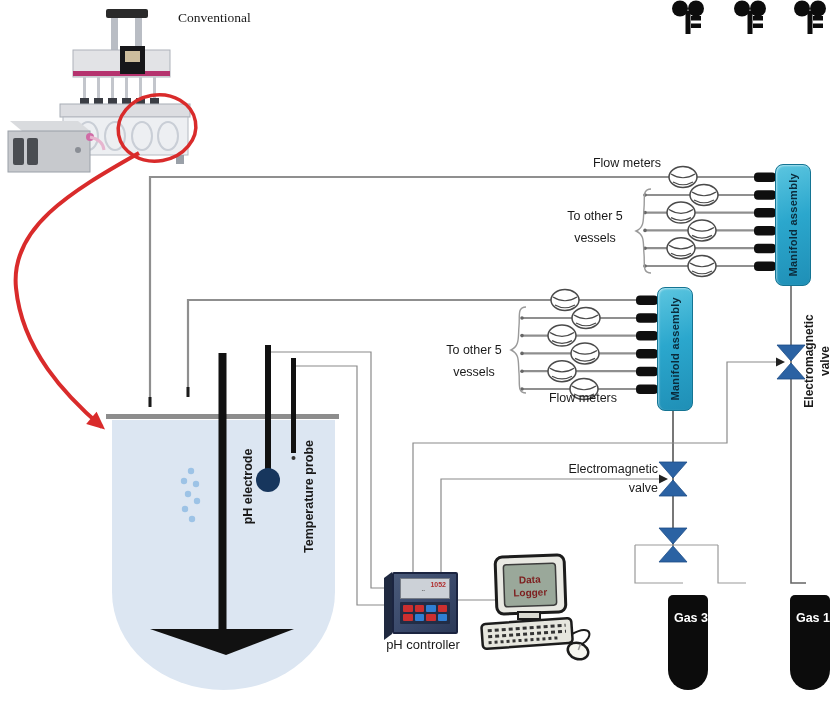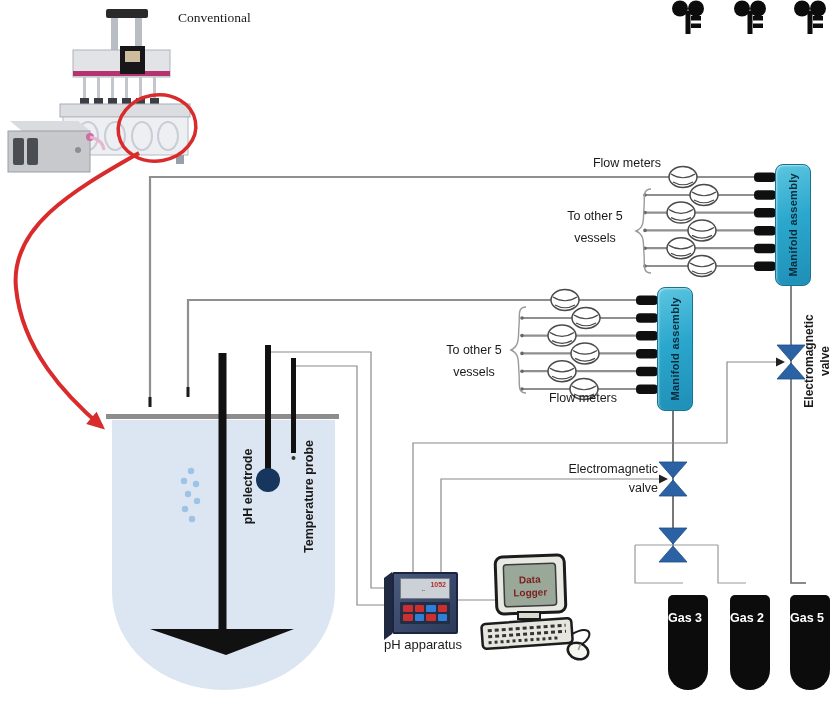--- a/index.html
+++ b/index.html
@@ -27,21 +27,21 @@
   .lbl-controller{left:378px;top:637px;width:90px;font-size:13px;}
   .manifold{position:absolute;width:34px;border-radius:8px;
     background:linear-gradient(160deg,#5cc6e0,var(--manifold-teal) 45%,#1f8fb6);
     border:1px solid #147493;display:flex;align-items:center;justify-content:center;
     box-shadow:inset 1px 1px 2px rgba(255,255,255,.5);}
   .manifold span{writing-mode:vertical-rl;transform:rotate(180deg);
     font-size:11px;font-weight:700;color:#0b2b3b;letter-spacing:.3px;white-space:nowrap;}
   .manifold-top{left:775px;top:164px;height:120px;}
   .manifold-mid{left:657px;top:287px;height:122px;}
   .cyl{position:absolute;top:595px;width:40px;height:95px;background:var(--cylinder-black);
-    border-radius:5px 5px 20px 20px;text-align:left;}
+    border-radius:5px 5px 20px 20px;text-align:right;}
   .cyl span{display:inline-block;margin-top:16px;color:#fff;font-size:12.5px;font-weight:700;}
   .cyl-valve{position:absolute;top:561px;}
   .ctrl{position:absolute;left:392px;top:572px;width:66px;height:62px;
     background:linear-gradient(135deg,#4a5a79,#39486a 55%,#2c3a58);
     border:2px solid #1b2440;border-radius:2px;box-sizing:border-box;}
   .ctrl-screen{margin:4px 6px 0;height:21px;background:#ccd1d7;border:1px solid #767c86;
     font-size:7px;font-weight:700;color:#b03030;text-align:right;padding:2px 3px 0 0;box-sizing:border-box;}
   .ctrl-screen .sub{display:block;text-align:center;color:#555;font-size:5px;line-height:5px;}
   .ctrl-pad{margin:3px 6px 0;background:#222d46;padding:3px 3px;display:grid;
     grid-template-columns:repeat(4,1fr);gap:2px;border-radius:1px;}
@@ -363,21 +363,21 @@
       <i class="k-r"></i>
         <i class="k-r"></i>
         <i class="k-b"></i>
         <i class="k-r"></i>
       <i class="k-r"></i>
         <i class="k-b"></i>
         <i class="k-r"></i>
         <i class="k-b"></i>
     </div>
   </div>
-  <div class="lbl lbl-controller center">pH apparatus</div>
+  <div class="lbl lbl-controller center">pH controller</div>
 
   <svg class="layer cyl-valve" style="left:668px" width="40" height="34">
     <circle cx="12" cy="8.5" r="8" fill="#0c0c0c"></circle>
       <circle cx="28" cy="8.5" r="8" fill="#0c0c0c"></circle>
     <rect x="17.5" y="11" width="5" height="23" fill="#0c0c0c"></rect>
     <rect x="23" y="16" width="10" height="4.5" fill="#0c0c0c"></rect>
       <rect x="23" y="23.5" width="10" height="4.5" fill="#0c0c0c"></rect>
   </svg>
   <svg class="layer cyl-valve" style="left:730px" width="40" height="34">
     <circle cx="12" cy="8.5" r="8" fill="#0c0c0c"></circle>
@@ -390,20 +390,17 @@
     <circle cx="12" cy="8.5" r="8" fill="#0c0c0c"></circle>
       <circle cx="28" cy="8.5" r="8" fill="#0c0c0c"></circle>
     <rect x="17.5" y="11" width="5" height="23" fill="#0c0c0c"></rect>
     <rect x="23" y="16" width="10" height="4.5" fill="#0c0c0c"></rect>
       <rect x="23" y="23.5" width="10" height="4.5" fill="#0c0c0c"></rect>
   </svg>
 
   <div class="cyl" style="left:668px">
     <span>Gas 3</span>
   </div>
-  <div class="cyl" style="left:730px">
-    <span>Gas 2</span>
-  </div>
   <div class="cyl" style="left:790px">
-    <span>Gas 5</span>
+    <span>Gas 1</span>
   </div>
 
 </div>
 
 </body></html>

